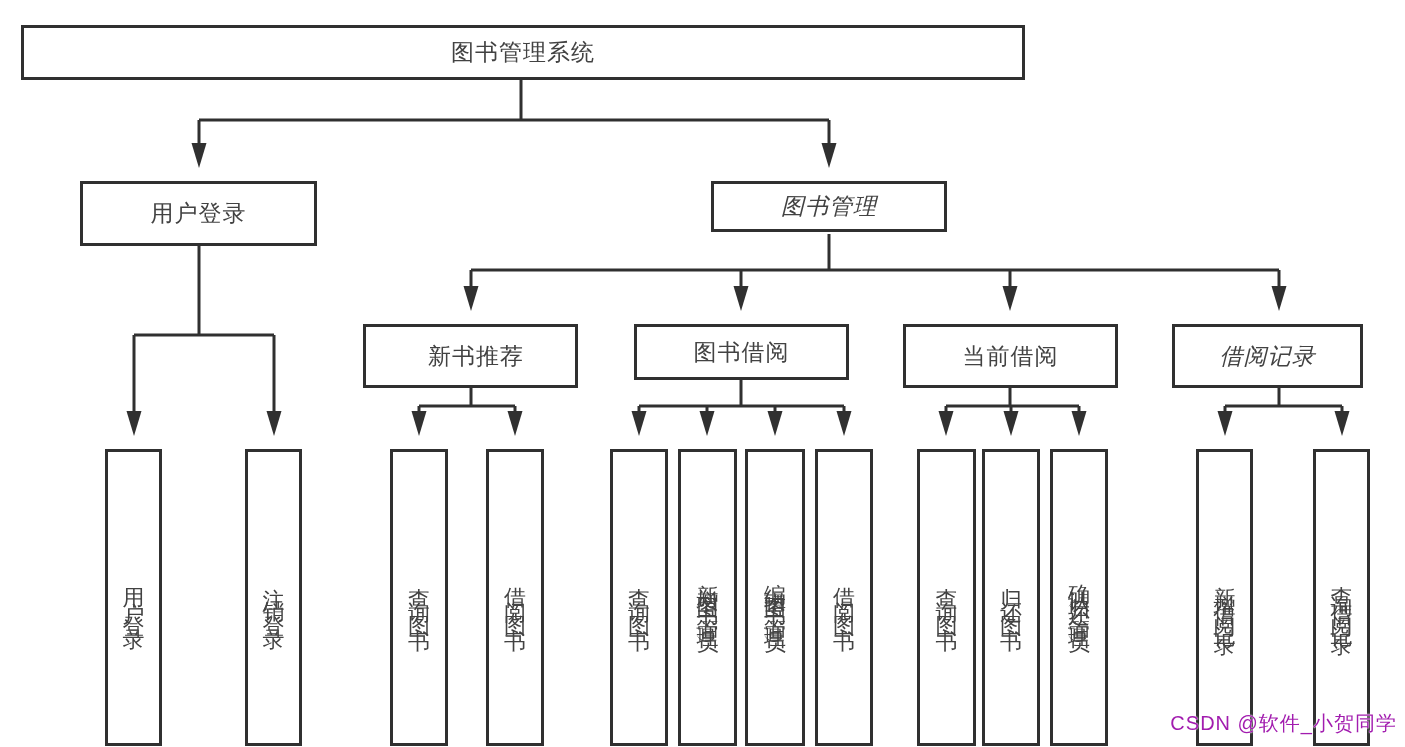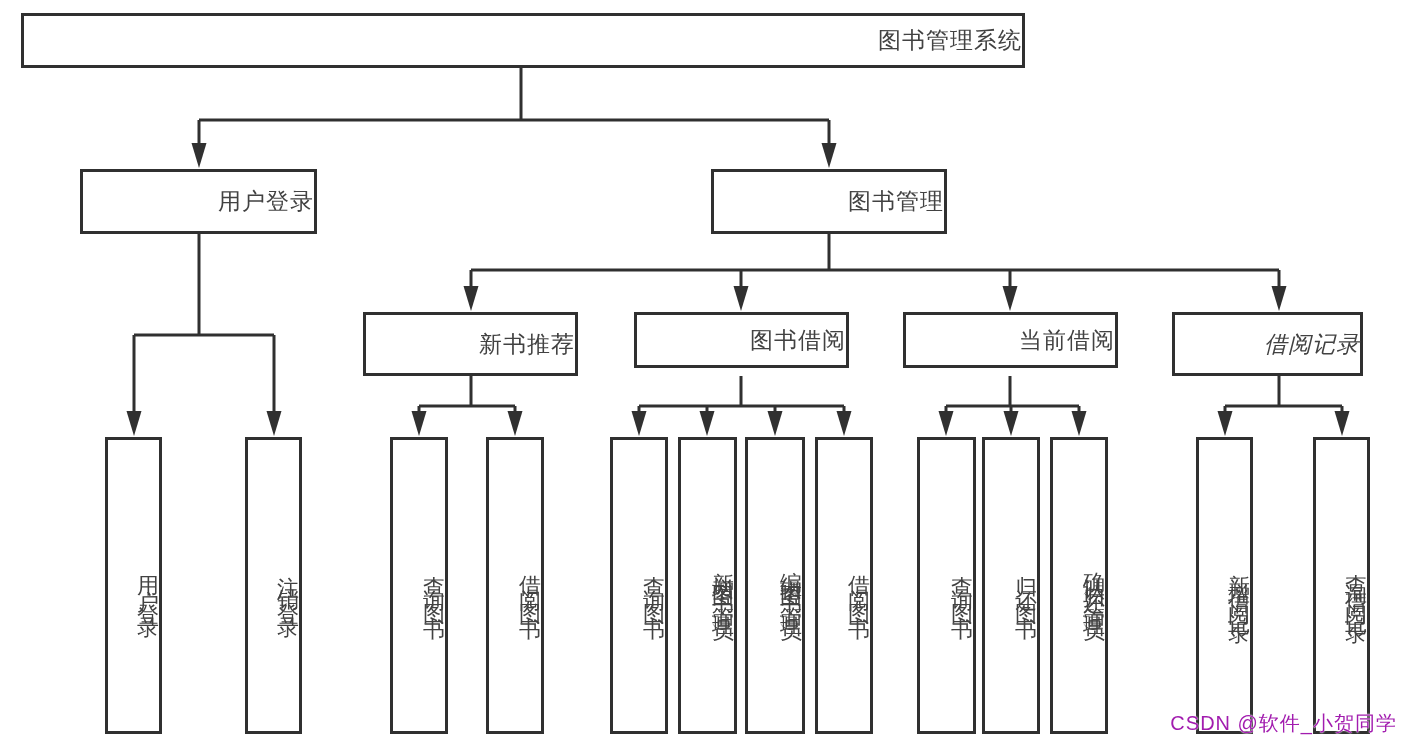--- a/index.html
+++ b/index.html
@@ -9,22 +9,23 @@
     background:#ffffff;
     overflow:hidden;
     font-family:"Liberation Sans","DejaVu Sans",sans-serif;
   }
   .wires{position:absolute;left:0;top:0;width:1405px;height:747px;}
   .box{
     position:absolute;
     box-sizing:border-box;
     border:3px solid #303030;
     background:#ffffff;
-    display:flex;align-items:center;justify-content:flex-end;
+    display:flex;align-items:center;justify-content:center;
     color:#424242;
+    margin-top:12px;
   }
   .h-box{font-size:23px;letter-spacing:1px;}
   .leaf{top:437px;height:297px;}
   .vtext{
     writing-mode:vertical-rl;
     text-orientation:mixed;
     font-size:22px;
     color:#424242;
     line-height:1;
     white-space:nowrap;
@@ -85,31 +86,31 @@
     </g>
   </svg>
 
   <div class="box h-box" style="left:21px;top:13px;width:1004px;height:55px;">
     <span>图书管理系统</span>
   </div>
 
   <div class="box h-box" style="left:80px;top:169px;width:237px;height:65px;">
     <span>用户登录</span>
   </div>
-  <div class="box h-box" style="left:711px;top:169px;width:236px;height:65px;">
+  <div class="box h-box" style="left:711px;top:169px;width:236px;height:51px;font-style:italic;">
     <span>图书管理</span>
   </div>
 
   <div class="box h-box" style="left:363px;top:312px;width:215px;height:64px;padding-left:11px;">
     <span>新书推荐</span>
   </div>
   <div class="box h-box" style="left:634px;top:312px;width:215px;height:56px;">
     <span>图书借阅</span>
   </div>
-  <div class="box h-box" style="left:903px;top:312px;width:215px;height:56px;">
+  <div class="box h-box" style="left:903px;top:312px;width:215px;height:64px;">
     <span>当前借阅</span>
   </div>
   <div class="box h-box" style="left:1172px;top:312px;width:191px;height:64px;font-style:italic;">
     <span>借阅记录</span>
   </div>
 
   <div class="box leaf" style="left:105px;width:57px;">
     <span class="vtext" style="letter-spacing: 14px;">用户登录</span>
   </div>
   <div class="box leaf" style="left:245px;width:57px;">

